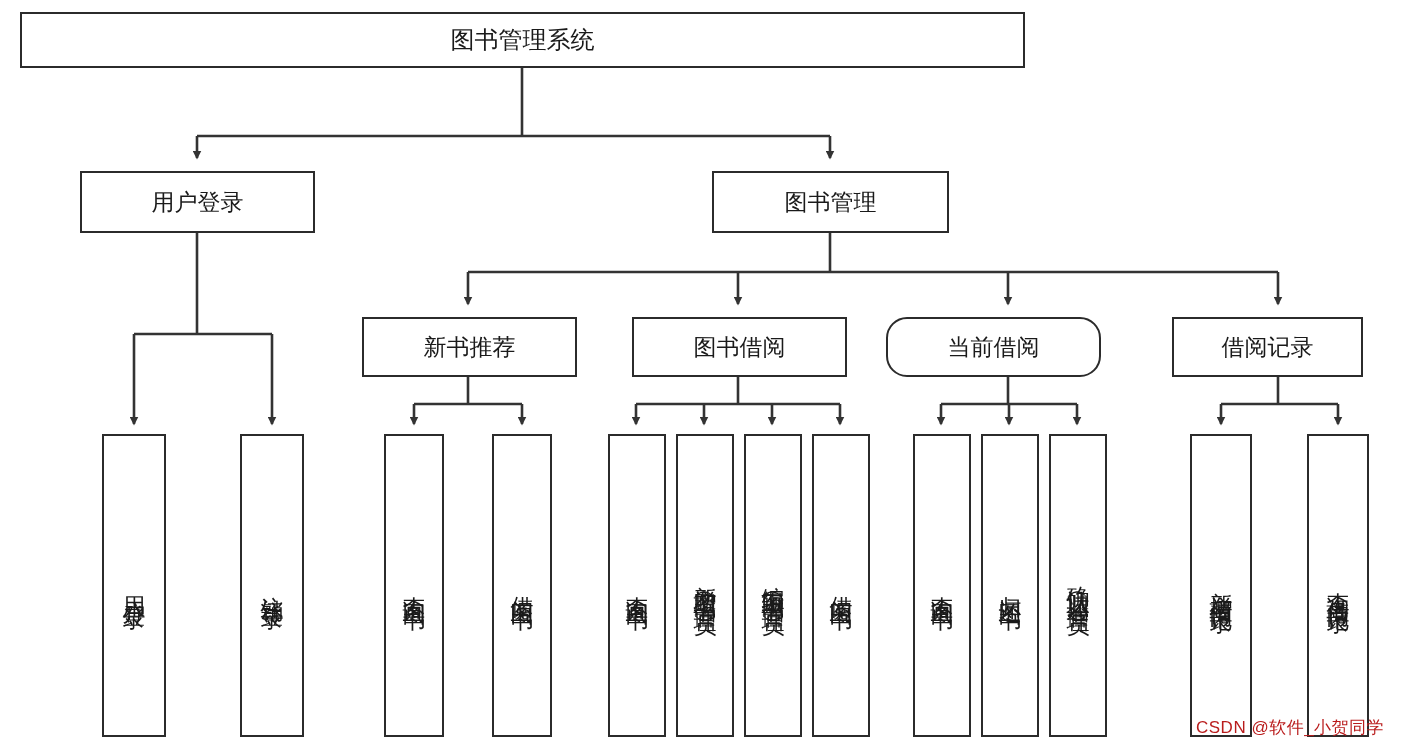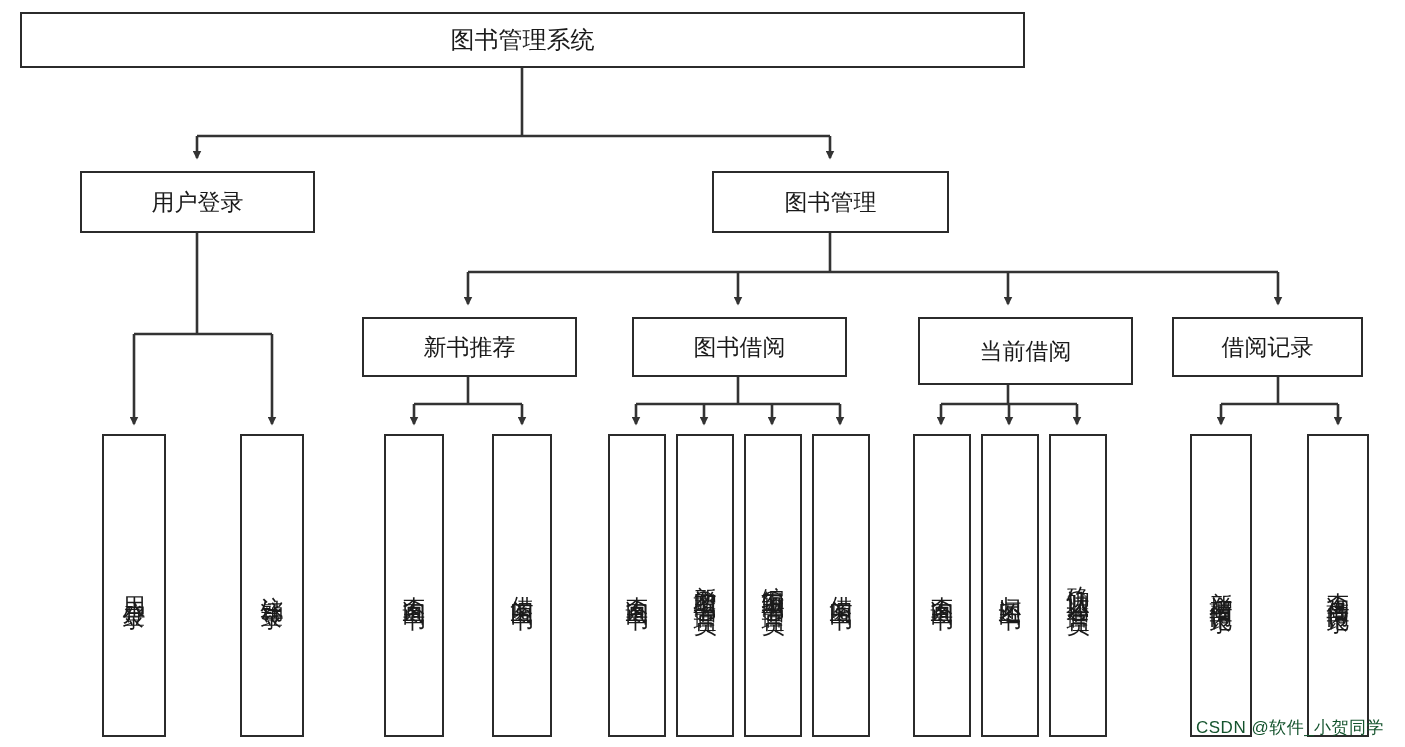--- a/index.html
+++ b/index.html
@@ -58,21 +58,21 @@
     writing-mode: vertical-rl;
     text-orientation: upright;
     font-size: 23px;
     letter-spacing: 4px;
     line-height: 1;
     white-space: nowrap;
   }
   .watermark {
     position: absolute;
     font-size: 17px;
-    color: #14532d;
+    color: #b91c1c;
     white-space: nowrap;
     letter-spacing: 0.5px;
   }
 </style>
 </head>
 <body>
 
 <div id="diagram-root">
 
   <svg class="diagram-canvas" viewBox="0 0 1405 747">
@@ -136,21 +136,21 @@
   <div class="node-box node-horizontal" style="left:712px; top:171px; width:237px; height:62px;">
     <span class="node-label">图书管理</span>
   </div>
 
   <div class="node-box node-horizontal" style="left:632px; top:317px; width:215px; height:60px;">
     <span class="node-label">图书借阅</span>
   </div>
   <div class="node-box node-horizontal" style="left:362px; top:317px; width:215px; height:60px;">
     <span class="node-label">新书推荐</span>
   </div>
-  <div class="node-box node-horizontal" style="left:918px; top:317px; width:215px; height:68px;">
+  <div class="node-box node-horizontal" style="left:886px; top:317px; width:215px; height:60px;border-radius:21px;">
     <span class="node-label">当前借阅</span>
   </div>
   <div class="node-box node-horizontal" style="left:1172px; top:317px; width:191px; height:60px;">
     <span class="node-label">借阅记录</span>
   </div>
 
   <div class="node-box node-vertical" style="left:102px; top:434px; width:64px; height:303px;">
     <span class="node-label">用户登录</span>
   </div>
   <div class="node-box node-vertical" style="left:240px; top:434px; width:64px; height:303px;">

